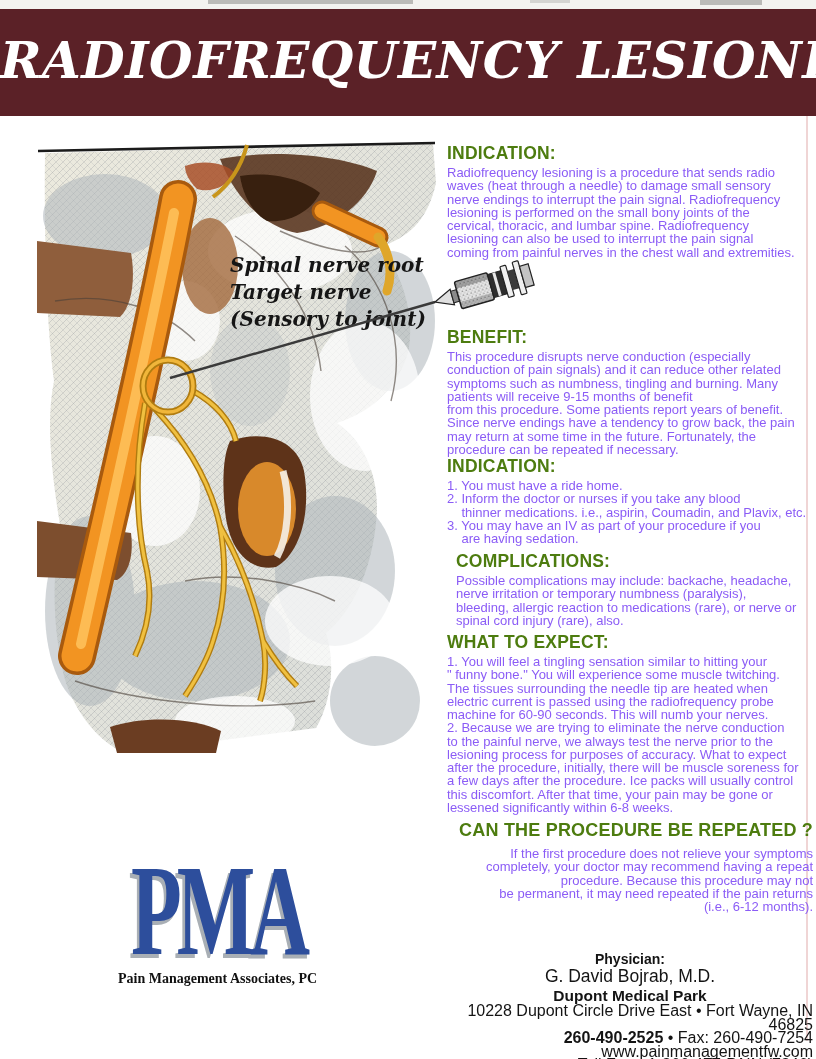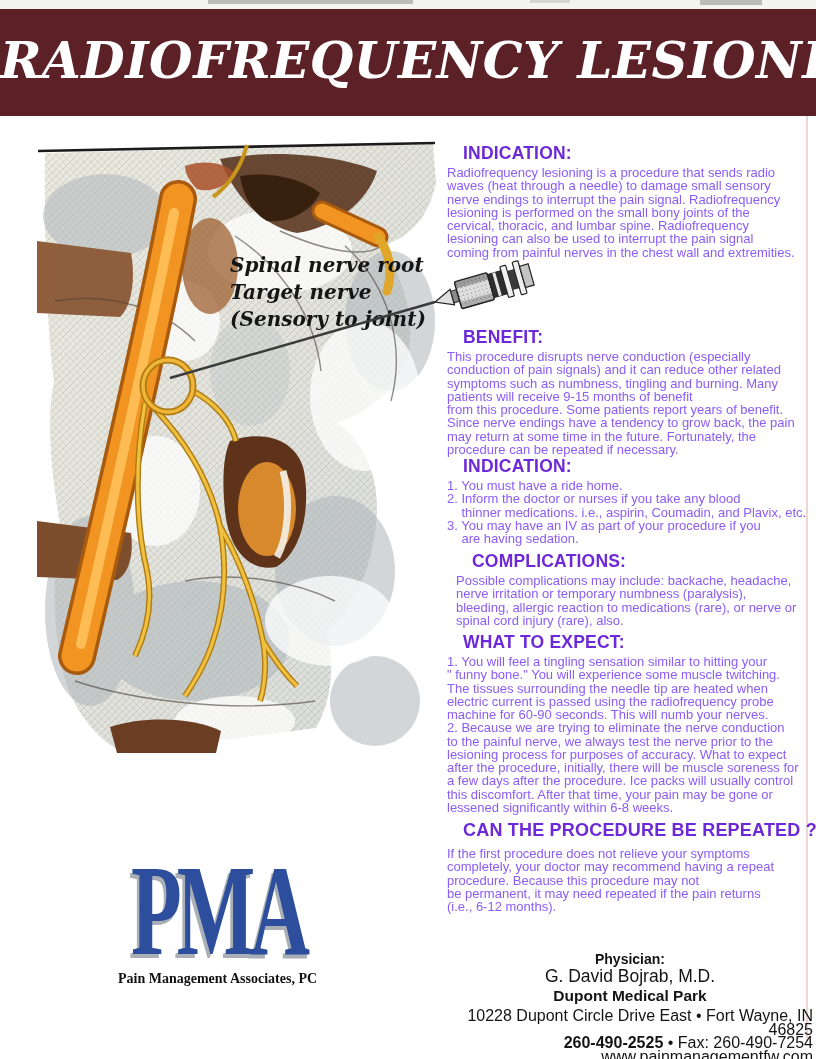--- a/index.html
+++ b/index.html
@@ -15,40 +15,40 @@
            font-family:"DejaVu Serif", serif;font-style:italic;font-weight:bold;
            font-size:50px;letter-spacing:0.5px;white-space:nowrap;}
   
   .ill{position:absolute;left:35px;top:140px;width:405px;height:620px;z-index:1;}
   .ill-label{position:absolute;left:230px;top:252px;z-index:5;
              font-family:"DejaVu Serif", serif;font-weight:bold;font-style:italic;
              font-size:20px;line-height:27px;color:#151515;white-space:pre-line;}
   .needle{position:absolute;left:160px;top:250px;width:390px;height:150px;z-index:6;}
   
   .sec{position:absolute;left:447px;width:366px;}
-  .sec h2{margin:0 0 3px 16px;font-size:17.5px;line-height:20px;font-weight:bold;color:#6d28d9;letter-spacing:.2px;white-space:nowrap;}
+  .sec h2{margin:0 0 3px 0;font-size:17.5px;line-height:20px;font-weight:bold;color:#4d7c0f;letter-spacing:.2px;white-space:nowrap;}
   .sec .bd{font-size:13px;line-height:13.25px;color:#8b5cf6;white-space:pre;}
   .s0{top:143px;} .s1{top:327px;} .s2{top:456px;}
-  .s3{top:551px;padding-left:9px;} .s4{top:632px;} .s5{top:820px;}
+  .s3{top:551px;padding-left:9px;} .s4{top:632px;} .s5{top:820px;text-align:right;}
   .s5 h2{margin-bottom:7px;font-size:18px;}
   
   .note{position:absolute;left:20px;top:806px;width:395px;text-align:center;
         font-weight:bold;font-style:italic;font-size:13.4px;line-height:15.3px;
         color:#101010;white-space:pre-line;}
   .logo{position:absolute;left:20px;top:851px;width:395px;text-align:center;line-height:118px;}
   .logo .pma{display:inline-block;font-family:"Liberation Serif", serif;font-weight:bold;
         font-size:130px;color:#2d4e9c;letter-spacing:-8px;transform:scaleX(.64);
         text-shadow:-4px 4px 0 #a9afb5;}
   .logo-sub{position:absolute;left:20px;top:971px;width:395px;text-align:center;
         font-family:"Liberation Serif", serif;font-weight:600;font-size:14px;color:#111;}
   
   .contact{position:absolute;left:447px;top:918px;width:366px;text-align:center;color:#141414;}
   .phys-label{font-weight:bold;font-size:14px;line-height:15px;margin-top:34px;}
   .phys-name{font-size:17.5px;line-height:19px;margin-bottom:1px;}
-  .practice{font-weight:bold;font-size:15.5px;line-height:17px;margin-bottom:5px;}
+  .practice{font-weight:bold;font-size:15.5px;line-height:17px;}
   .cline{font-size:16px;line-height:13.6px;text-align:right;}
   .cline b{font-weight:bold;}
 </style>
 </head>
 <body>
 
 <div class="page">
 
   <div class="top-strip">
     <div class="smudge" style="left:208px;top:0;width:205px;height:4px;"></div>

